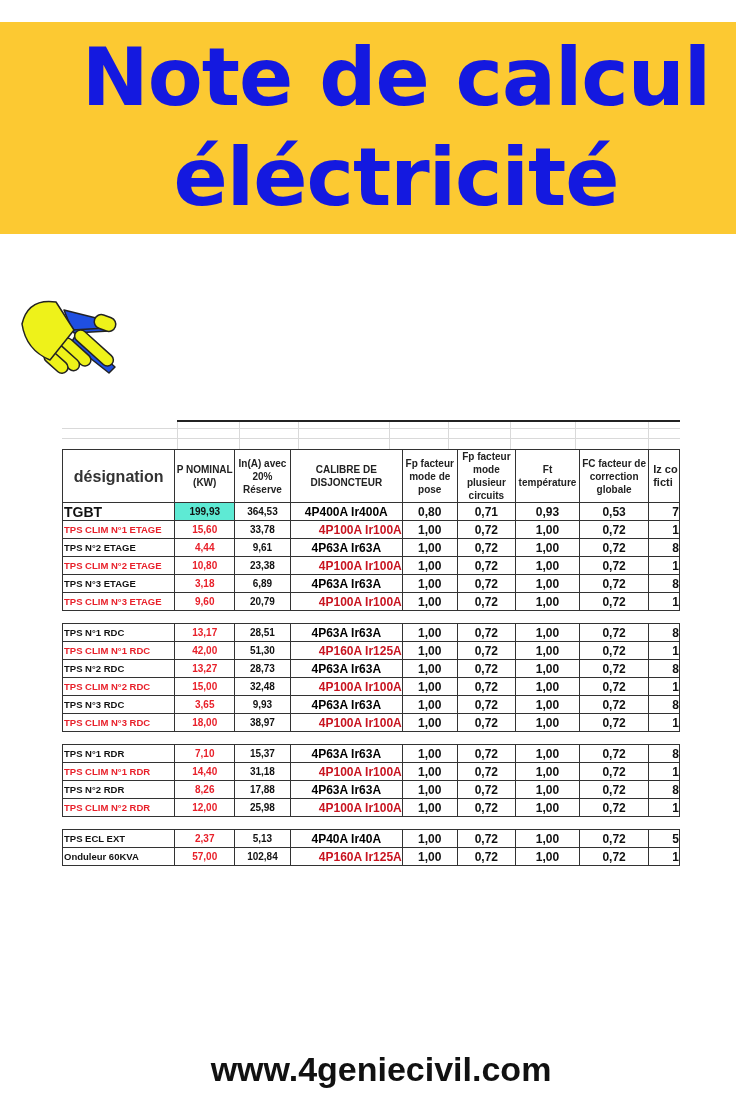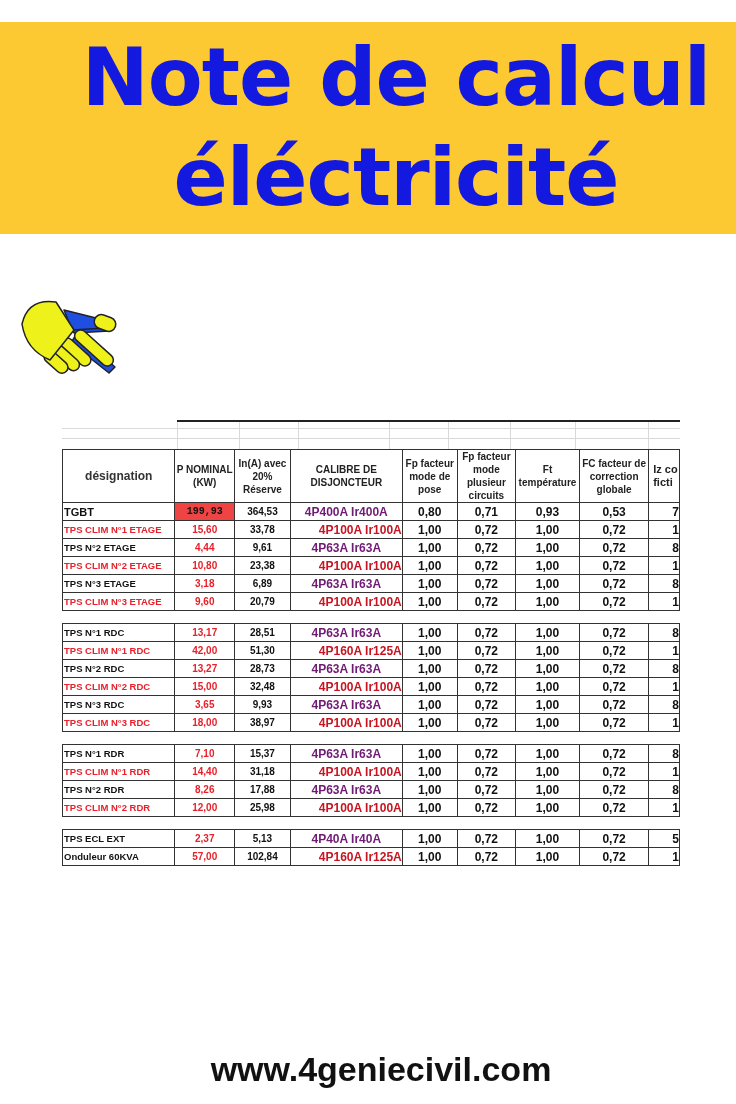--- a/index.html
+++ b/index.html
@@ -25,30 +25,30 @@
 
   table.calc {
     position: absolute; left: 0; top: 29px; border-collapse: collapse; table-layout: fixed;
     font-family: "Liberation Sans", sans-serif; font-weight: bold;
   }
   table.calc td, table.calc th {
     border: 1px solid #333; padding: 0; overflow: hidden; white-space: nowrap;
     text-align: center; vertical-align: middle;
   }
   table.calc th { font-size: 10px; line-height: 13px; color: #222; white-space: normal; height: 50px; font-weight: bold; }
-  table.calc th.des { font-weight: bold; color: #333; font-size: 12px; }
+  table.calc th.des { font-weight: bold; color: #333; font-size: 16px; }
   table.calc td { height: 17px; font-size: 10px; color: #111; }
   table.calc td.name { text-align: left; padding-left: 1px; font-size: 9.5px; }
-  table.calc td.name.big { font-size: 11px; margin-top: 24px; }
+  table.calc td.name.big { font-size: 14px; margin-top: 24px; }
   table.calc td.big { font-size: 12.5px; }
   table.calc td.red { color: #e8202a; }
-  table.calc td.green { color: #701a75; font-size: 12px; }
+  table.calc td.green { color: #000000; font-size: 12px; }
   table.calc td.darkred { color: #c81420; font-size: 12px; padding-left: 28px; }
   table.calc td.num { font-size: 12px; }
-  table.calc td.grey { background: #ef4444; font-family: Liberation Mono, monospace; }
+  table.calc td.grey { background: #5eead4; }
   table.calc td.iz { text-align: right; padding-right: 0; }
   table.calc tr.gap td { height: 12px; border-left: none; border-right: none; border-color: #333; }
   table.calc th.iz { text-align: left; padding-left: 4px; font-size: 11px; }
   .col-des { width: 115px; } .col-pn { width: 62px; } .col-in { width: 59px; }
   .col-cal { width: 91px; } .col-fp1 { width: 59px; } .col-fp2 { width: 62px; }
   .col-ft { width: 65px; } .col-fc { width: 73px; } .col-iz { width: 32px; }
 
   .footer {
     position: absolute; left: 0; top: 1050px; width: 736px; text-align: center;
     font-family: "Liberation Sans", sans-serif; font-weight: bold; font-size: 34px; color: #111; padding-left: 13px;

